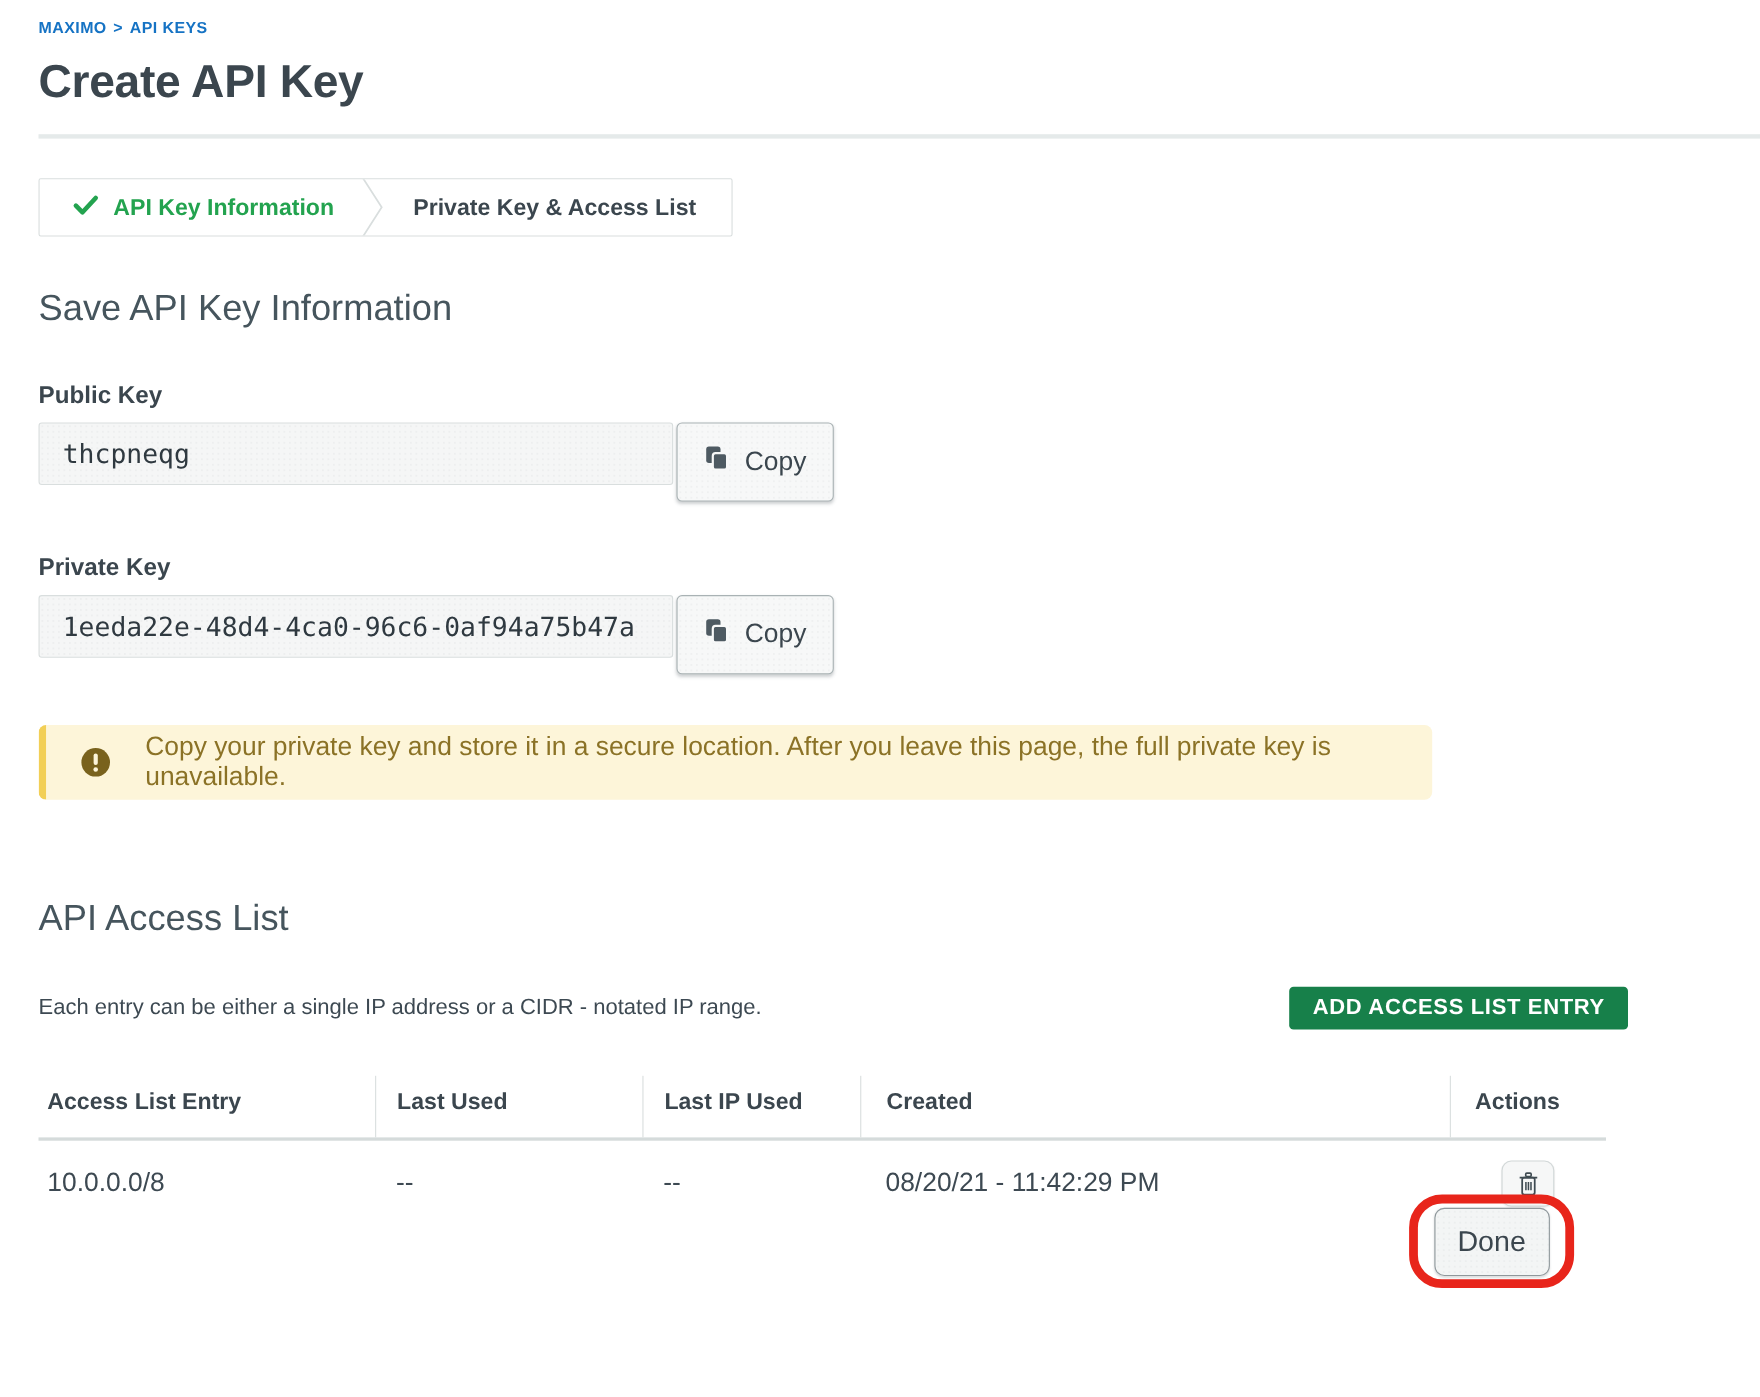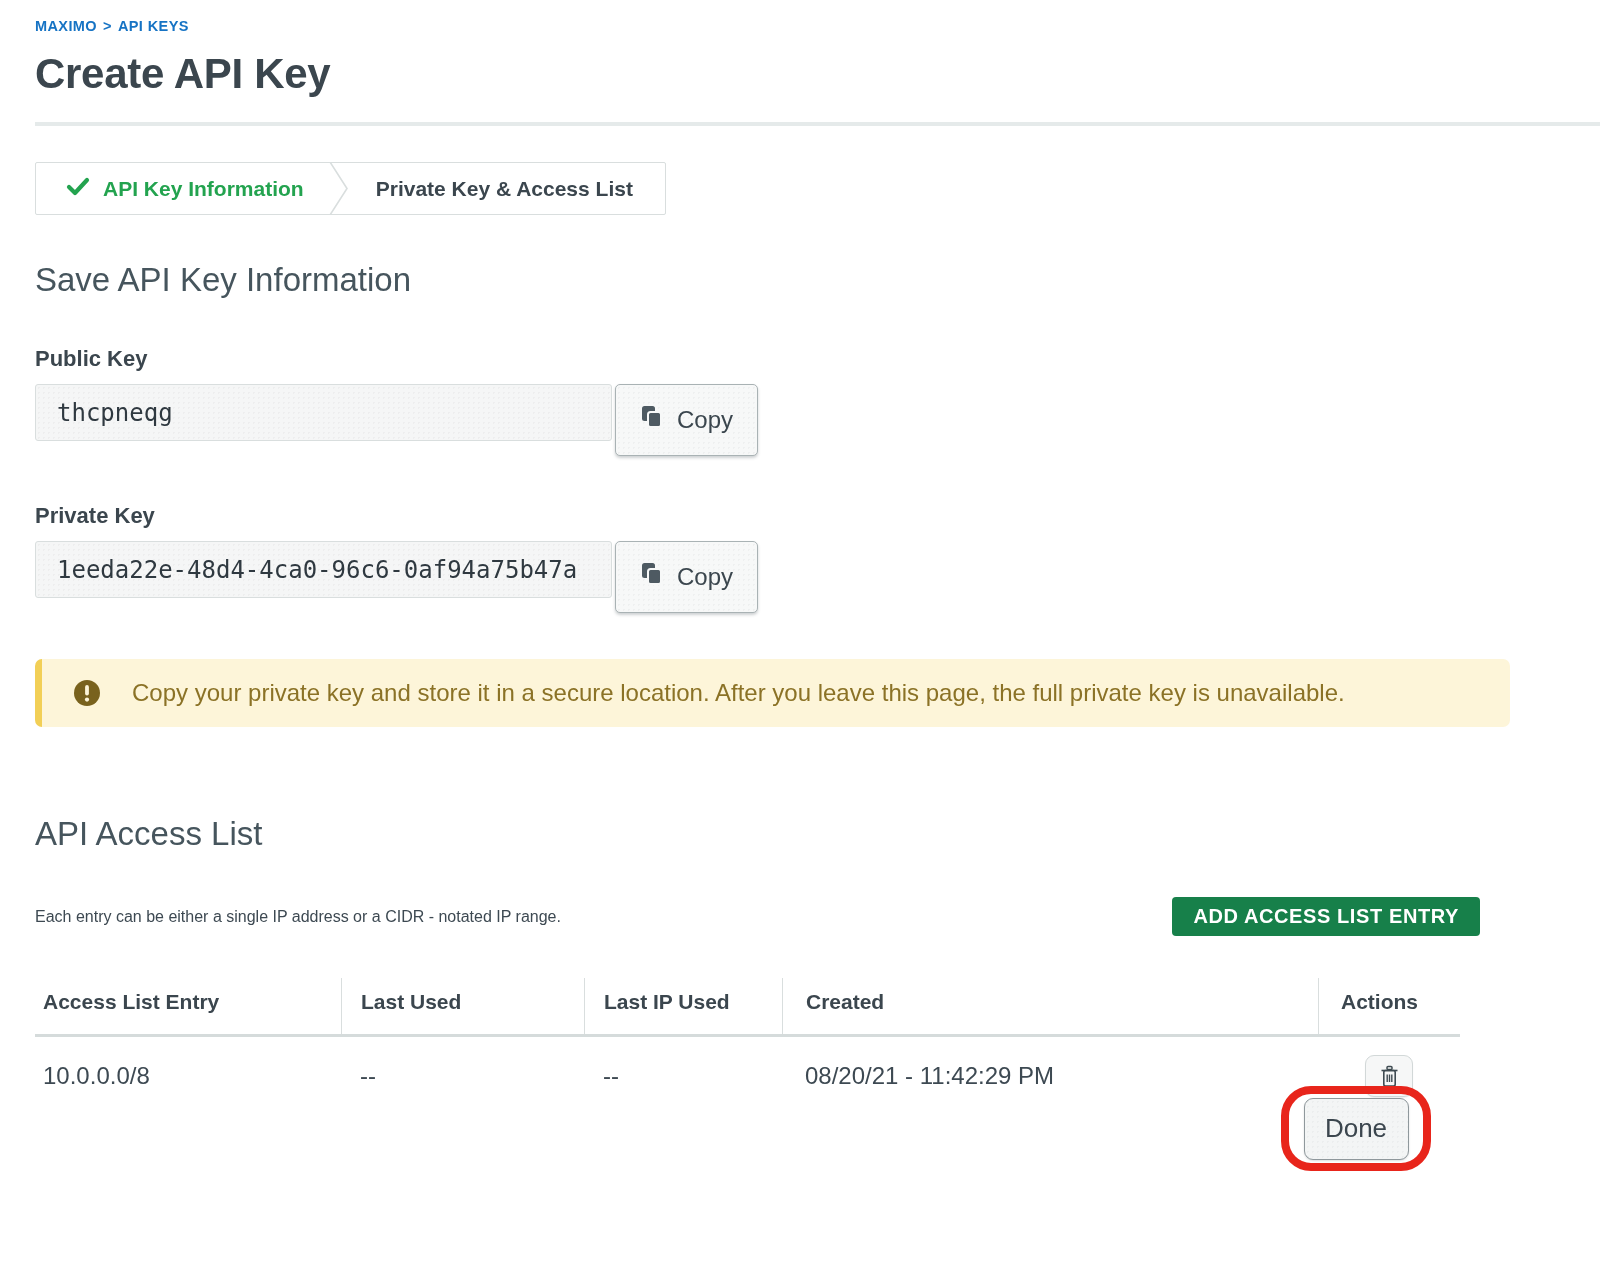--- a/index.html
+++ b/index.html
@@ -49,28 +49,28 @@
     margin-left:3px; height:72px; padding:0 24px; display:flex; align-items:center; gap:13px;
     background:#f7f8f8; border:1px solid #a9b2b4; border-radius:5px;
     box-shadow:0 2px 3px rgba(60,70,80,0.25);
     font-family:"Liberation Sans", sans-serif; font-size:24px; color:#3b464e; cursor:pointer;
     background-image:radial-gradient(rgba(90,100,105,0.05) 1px, transparent 1px);
     background-size:5px 5px;
   }
 
   
   .warning {
-    margin-top:46px; width:1475px; height:68px; display:flex; align-items:center; gap:31px;
+    margin-top:46px; width:1267px; height:68px; display:flex; align-items:center; gap:31px;
     background:#fdf5d9; border-left:7px solid #f2cf56; border-radius:7px; padding-left:31px;
     color:#8b7226; font-size:24px;
   }
 
   
   .desc-row { margin-top:44px; width:1445px; display:flex; align-items:center; justify-content:space-between; }
-  .desc { font-size:16px; color:#3d4952; }
+  .desc { font-size:20px; color:#3d4952; }
   .add-btn {
     height:39px; padding:0 21px; background:#17804a; border:none; border-radius:4px;
     color:#ffffff; font-family:"Liberation Sans", sans-serif; font-size:20px; font-weight:700;
     letter-spacing:.6px; cursor:pointer;
   }
 
   
   .tbl { margin-top:42px; width:1425px; }
   .tbl-grid { display:grid; grid-template-columns:306px 243px 198px 536px 1fr; }
   .tbl-head { border-bottom:3px solid #d5dbdb; }

